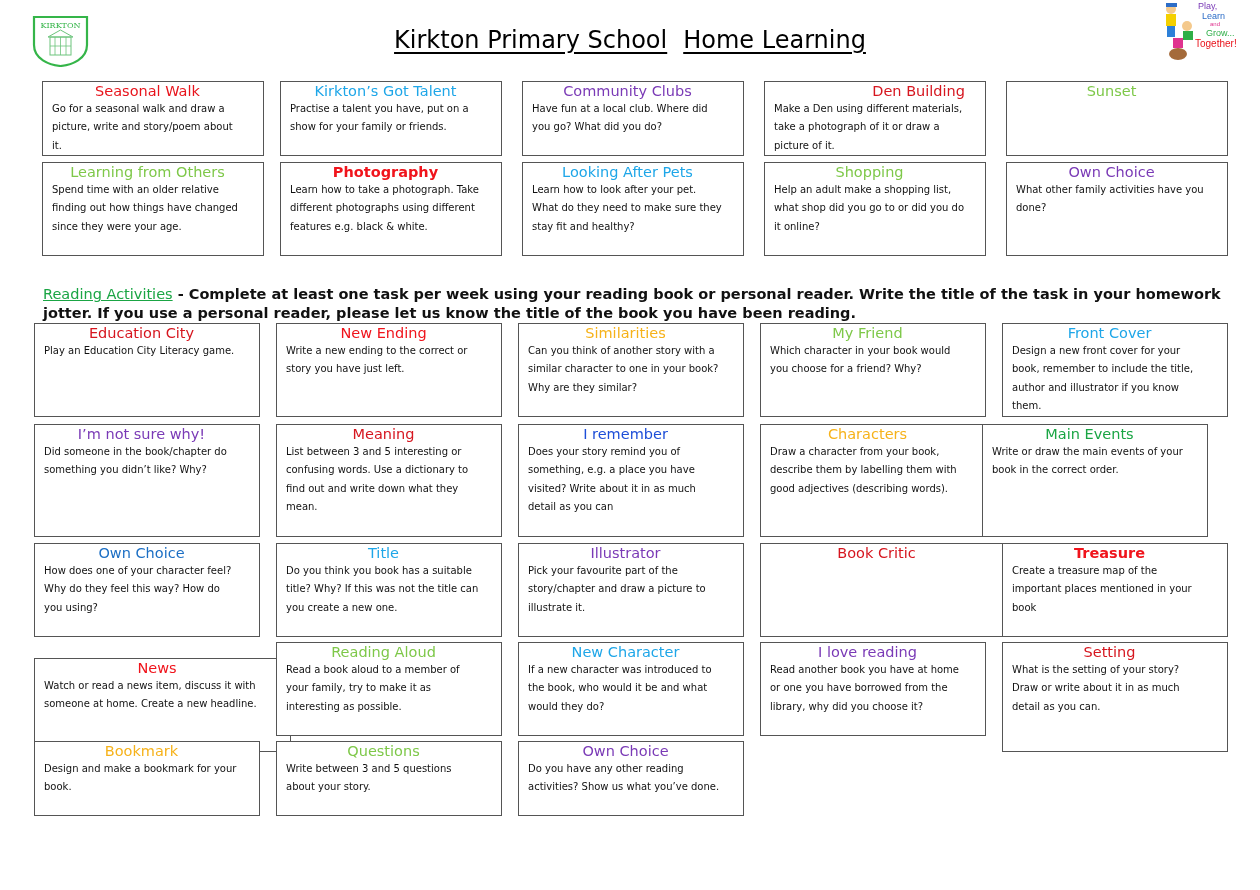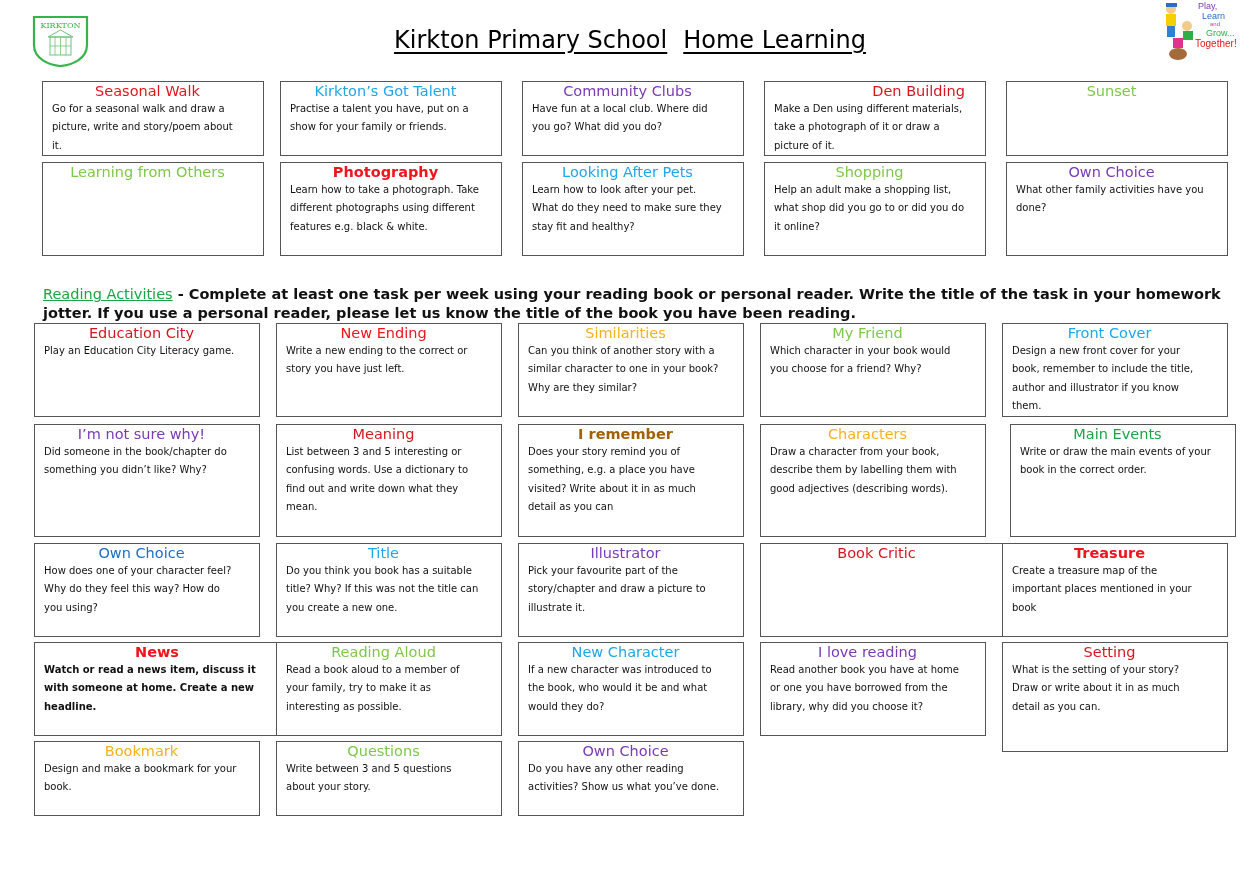--- a/index.html
+++ b/index.html
@@ -75,20 +75,21 @@
     </div>
     <div class="card" style="left: 764px; top: 81px; width: 222px; height: 75px;">
       <div class="title" style="color: rgb(214, 22, 31); text-align: right;">Den Building</div>
       <div class="body">Make a Den using different materials, take a photograph of it or draw a picture of it.</div>
     </div>
     <div class="card" style="left: 1006px; top: 81px; width: 222px; height: 75px;">
       <div class="title" style="color: rgb(126, 200, 73);">Sunset</div>
     </div>
     <div class="card" style="left: 42px; top: 162px; width: 222px; height: 94px;">
       <div class="title" style="color: rgb(126, 200, 73);">Learning from Others</div>
+      <div class="body">Spend time with an older relative finding out how things have changed since they were your age.</div>
     </div>
     <div class="card" style="left: 280px; top: 162px; width: 222px; height: 94px;">
       <div class="title bold" style="color: rgb(240, 20, 28);">Photography</div>
       <div class="body">Learn how to take a photograph.  Take different photographs using different features e.g. black &amp; white.</div>
     </div>
     <div class="card" style="left: 522px; top: 162px; width: 222px; height: 94px;">
       <div class="title" style="color: rgb(30, 166, 232);">Looking After Pets</div>
       <div class="body">Learn how to look after your pet.  What do they need to make sure they stay fit and healthy?</div>
     </div>
     <div class="card" style="left: 764px; top: 162px; width: 222px; height: 94px;">
@@ -126,28 +127,28 @@
     </div>
     <div class="card" style="left: 34px; top: 424px; width: 226px; height: 113px;">
       <div class="title" style="color: rgb(122, 58, 182);">I’m not sure why!</div>
       <div class="body">Did someone in the book/chapter do something you didn’t like?  Why?</div>
     </div>
     <div class="card" style="left: 276px; top: 424px; width: 226px; height: 113px;">
       <div class="title" style="color: rgb(214, 22, 31);">Meaning</div>
       <div class="body">List between 3 and 5 interesting or confusing words.  Use a dictionary to find out and write down what they mean.</div>
     </div>
     <div class="card" style="left: 518px; top: 424px; width: 226px; height: 113px;">
-      <div class="title" style="color: #a16207; font-weight: bold;">I remember</div>
+      <div class="title" style="color: #1d4ed8;">I remember</div>
       <div class="body">Does your story remind you of something, e.g. a place you have visited?  Write about it in as much detail as you can</div>
     </div>
     <div class="card" style="left: 760px; top: 424px; width: 226px; height: 113px;">
       <div class="title" style="color: rgb(246, 178, 26);">Characters</div>
       <div class="body">Draw a character from your book, describe them by labelling them with good adjectives (describing words).</div>
     </div>
-    <div class="card" style="left: 1010px; top: 424px; width: 226px; height: 113px;">
+    <div class="card" style="left: 982px; top: 424px; width: 226px; height: 113px;">
       <div class="title" style="color: rgb(26, 165, 68);">Main Events</div>
       <div class="body">Write or draw the main events of your book in the correct order.</div>
     </div>
     <div class="card" style="left: 34px; top: 543px; width: 226px; height: 94px;">
       <div class="title" style="color: rgb(28, 111, 196);">Own Choice</div>
       <div class="body">How does one of your character feel?  Why do they feel this way?  How do you using?</div>
     </div>
     <div class="card" style="left: 276px; top: 543px; width: 226px; height: 94px;">
       <div class="title" style="color: rgb(30, 166, 232);">Title</div>
       <div class="body">Do you think you book has a suitable title?  Why?  If this was not the title can you create a new one.</div>
@@ -156,21 +157,21 @@
       <div class="title" style="color: rgb(122, 58, 182);">Illustrator</div>
       <div class="body">Pick your favourite part of the story/chapter and draw a picture to illustrate it.</div>
     </div>
     <div class="card" style="left: 760px; top: 543px; width: 244px; height: 94px;">
       <div class="title" style="color: rgb(214, 22, 31);">Book Critic</div>
     </div>
     <div class="card" style="left: 1002px; top: 543px; width: 226px; height: 94px;">
       <div class="title bold" style="color: rgb(240, 20, 28);">Treasure</div>
       <div class="body">Create a treasure map of the important places mentioned in your book</div>
     </div>
-    <div class="card" style="left: 34px; top: 642px; width: 257px; height: 94px; font-weight: bold;">
+    <div class="card" style="left: 34px; top: 658px; width: 257px; height: 94px;">
       <div class="title" style="color: rgb(240, 20, 28);">News</div>
       <div class="body">Watch or read a news item, discuss it with someone at home.  Create a new headline.</div>
     </div>
     <div class="card" style="left: 276px; top: 642px; width: 226px; height: 94px;">
       <div class="title" style="color: rgb(126, 200, 73);">Reading Aloud</div>
       <div class="body">Read a book aloud to a member of your family, try to make it as interesting as possible.</div>
     </div>
     <div class="card" style="left: 518px; top: 642px; width: 226px; height: 94px;">
       <div class="title" style="color: rgb(30, 166, 232);">New Character</div>
       <div class="body">If a new character was introduced to the book, who would it be and what would they do?</div>

